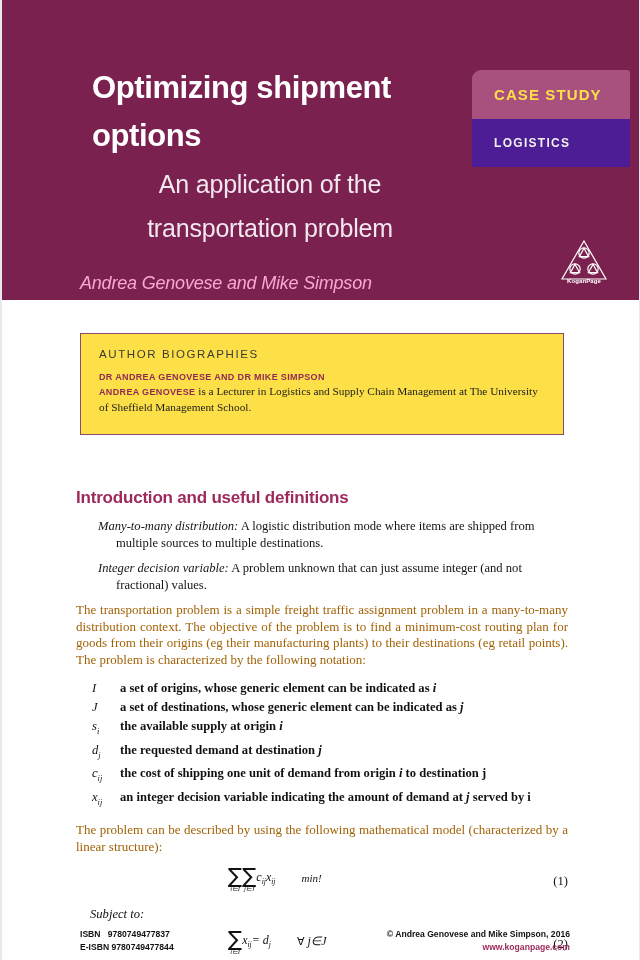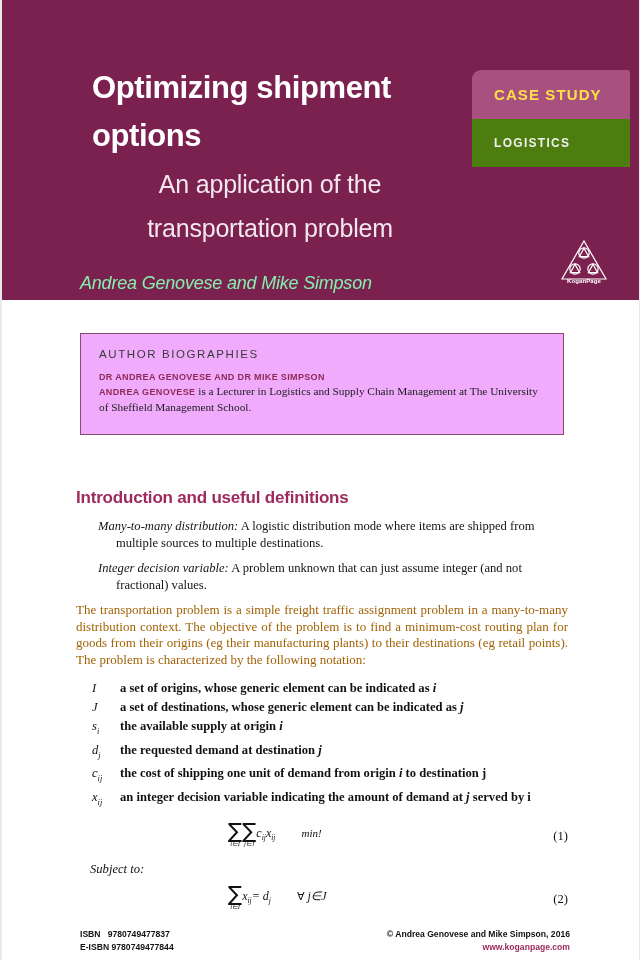--- a/index.html
+++ b/index.html
@@ -59,21 +59,21 @@
     color: #f3e7ee;
     letter-spacing: -0.2px;
     margin: 8px 0 0 0;
     text-align: center;
   }
   .authors {
     font-family: "Liberation Sans", sans-serif;
     font-style: italic;
     font-weight: normal;
     font-size: 18px;
-    color: #86efac;
+    color: #f9a8d4;
     margin: 27px 0 0 0;
     letter-spacing: -0.2px;
   }
 
   
   .badge-stack {
     position: absolute;
     left: 470px;
     top: 70px;
     width: 158px;
@@ -90,21 +90,21 @@
   }
   .badge-case {
     height: 49px;
     background: #a8517f;
     border-top-left-radius: 9px;
     border-top-right-radius: 3px;
     font-size: 15px;
   }
   .badge-logistics {
     height: 48px;
-    background: #4d7c0f;
+    background: #4c1d95;
     font-size: 12px;
     color: #f0f0f0;
     letter-spacing: 1.3px;
   }
 
   
   .kp-logo {
     position: absolute;
     left: 556px;
     top: 238px;
@@ -127,21 +127,21 @@
 
   
   .bio-box {
     position: absolute;
     left: 78px;
     top: 333px;
     width: 484px;
     height: 102px;
     box-sizing: border-box;
     border: 1.3px solid #8a4a6a;
-    background: #f0abfc;
+    background: #fde047;
     padding: 14px 18px 0 18px;
   }
   .bio-head {
     font-family: "Liberation Sans", sans-serif;
     font-size: 11.5px;
     letter-spacing: 1.6px;
     color: #3a3a3a;
     font-weight: normal;
     margin: 0 0 12px 0;
   }
@@ -402,20 +402,21 @@
       <li>
         <span class="sym"><span>c</span><sub>ij</sub></span>
         <span class="desc"><span>the cost of shipping one unit of demand from origin </span><i>i</i><span> to destination j</span></span>
       </li>
       <li>
         <span class="sym"><span>x</span><sub>ij</sub></span>
         <span class="desc"><span>an integer decision variable indicating the amount of demand at </span><i>j</i><span> served by i</span></span>
       </li>
     </ul>
 
+    <p class="para">The problem can be described by using the following mathematical model (characterized by a linear structure):</p>
 
     <div class="eq-row">
       <span class="eq-body">
         <span class="sigma"><span class="big">∑</span><span class="lim">i∈I</span></span><span class="sigma"><span class="big">∑</span><span class="lim">j∈J</span></span><span class="eq-var"><span>c</span><sub>ij</sub><span>x</span><sub>ij</sub></span><span class="eq-gap"></span><span class="eq-min">min!</span>
       </span>
       <span class="eq-num">(1)</span>
     </div>
 
     <div class="subject-to">Subject to:</div>
 

